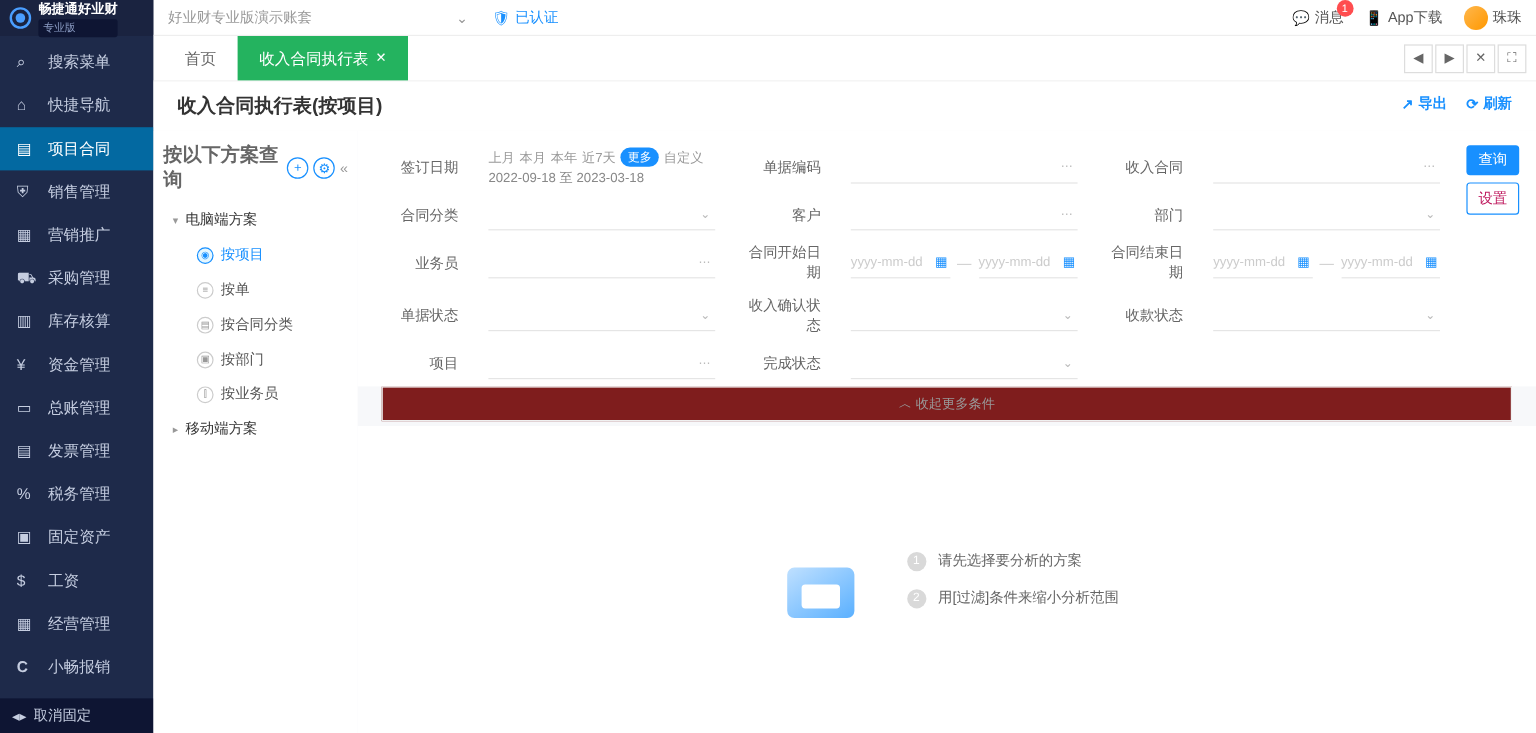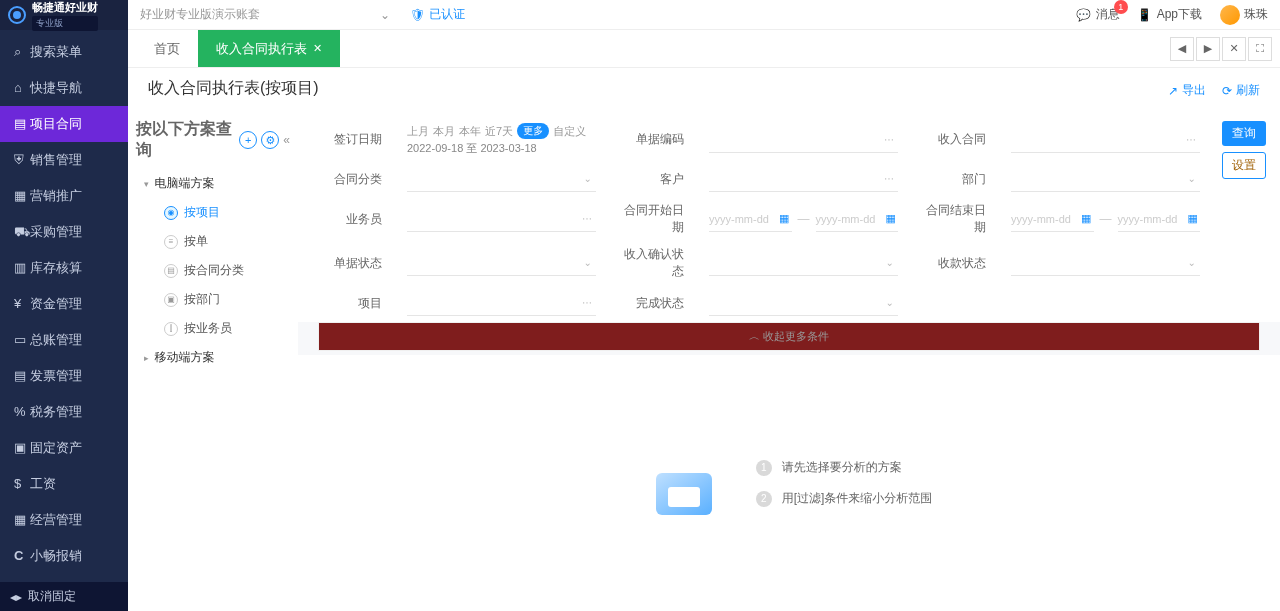--- a/index.html
+++ b/index.html
@@ -7,22 +7,22 @@
 .app { display: flex; height: 611px; width: 1280px; }
 
 
 .sidebar { width: 128px; background: #1e2a4a; color: #c5cde0; display: flex; flex-direction: column; }
 .logo-area { height: 30px; background: #1a2340; display: flex; align-items: center; padding: 0 8px; gap: 6px; }
 .logo-icon { width: 18px; height: 18px; border: 2px solid #4a9eff; border-radius: 50%; position: relative; }
 .logo-icon::after { content: ''; position: absolute; top: 3px; left: 3px; width: 8px; height: 8px; background: #4a9eff; border-radius: 50%; }
 .logo-text { font-size: 11px; font-weight: bold; color: #fff; }
 .logo-sub { font-size: 9px; color: #8a9bc2; background: #0e1533; padding: 1px 4px; border-radius: 2px; margin-top: 1px; }
 .nav-list { flex: 1; overflow-y: auto; padding-top: 4px; }
-.nav-item { display: flex; align-items: center; padding: 9px 14px; cursor: pointer; font-size: 13px; color: #c5cde0; }
-.nav-item.active { background: #6d28d9; color: #fff; }
+.nav-item { display: flex; align-items: center; gap: 10px; padding: 9px 14px; cursor: pointer; font-size: 13px; color: #c5cde0; }
+.nav-item.active { background: #0369a1; color: #fff; }
 .nav-icon { width: 16px; height: 16px; display: inline-block; position: relative; }
 .sidebar-bottom { background: #0e1533; padding: 6px 10px; display: flex; align-items: center; gap: 6px; font-size: 12px; cursor: pointer; }
 
 
 .main { flex: 1; display: flex; flex-direction: column; background: #fff; }
 .topbar { height: 30px; display: flex; align-items: center; padding: 0 12px; border-bottom: 1px solid #eee; gap: 20px; justify-content: space-between; }
 .account-select { color: #999; font-size: 12px; display: flex; align-items: center; gap: 120px; cursor: pointer; }
 .verified { color: #1890ff; display: flex; align-items: center; gap: 4px; font-size: 12px; }
 .topbar-right { margin-left: auto; display: flex; align-items: center; gap: 18px; }
 .top-item { display: flex; align-items: center; gap: 4px; cursor: pointer; font-size: 12px; color: #555; position: relative; }
@@ -31,21 +31,21 @@
 
 
 .tab-bar { height: 38px; display: flex; align-items: center; border-bottom: 1px solid #eee; padding-left: 8px; }
 .tab { padding: 0 18px; height: 100%; display: flex; align-items: center; font-size: 13px; cursor: pointer; color: #666; }
 .tab.active { background: #24b35f; color: #fff; position: relative; }
 .tab .close { margin-left: 6px; font-size: 11px; }
 .tab-right { margin-left: auto; display: flex; align-items: center; padding-right: 8px; gap: 2px; }
 .tab-ctrl { width: 24px; height: 24px; border: 1px solid #ddd; display: flex; align-items: center; justify-content: center; cursor: pointer; font-size: 11px; color: #666; }
 
 
-.page-header { display: flex; align-items: flex-end; padding: 10px 20px; background: #fff; }
+.page-header { display: flex; align-items: flex-start; padding: 10px 20px; background: #fff; font-weight: bold; }
 .page-title { font-size: 16px; color: #333; }
 .header-right { margin-left: auto; display: flex; align-items: center; gap: 16px; }
 .link-btn { color: #1890ff; font-size: 12px; cursor: pointer; display: flex; align-items: center; gap: 4px; }
 
 
 .content { flex: 1; display: flex; background: #f7f8fa; overflow: hidden; }
 .scheme-panel { width: 170px; background: #fff; padding: 10px 8px; font-size: 12px; }
 .scheme-head { display: flex; align-items: center; gap: 4px; margin-bottom: 8px; }
 .scheme-head-text { flex: 1; font-size: 16px; color: #666; font-weight: bold; }
 .circle-btn { width: 18px; height: 18px; border: 1px solid #1890ff; border-radius: 50%; display: flex; align-items: center; justify-content: center; color: #1890ff; font-size: 11px; cursor: pointer; }
@@ -69,21 +69,21 @@
 .date-pair { display: flex; align-items: center; gap: 6px; flex: 1; }
 .date-box { flex: 1; border-bottom: 1px solid #e5e5e5; height: 26px; display: flex; align-items: center; position: relative; }
 .date-box .cal-icon { position: absolute; right: 2px; color: #1890ff; font-size: 11px; }
 .signing-row { grid-column: span 1; }
 .signing-opts { display: flex; align-items: center; gap: 4px; flex-wrap: wrap; font-size: 11px; color: #999; }
 .signing-opts .opt { cursor: pointer; }
 .signing-opts .more { background: #1890ff; color: #fff; padding: 1px 6px; border-radius: 8px; font-size: 10px; }
 .action-col { position: absolute; right: 14px; top: 12px; display: flex; flex-direction: column; gap: 6px; width: 44px; }
 .btn { padding: 4px 0; border-radius: 3px; font-size: 12px; cursor: pointer; text-align: center; }
 .btn.primary { background: #1890ff; color: #fff; }
-.btn.outline { border: 1px solid #1890ff; color: #a16207; background: #fff; }
+.btn.outline { border: 1px solid #1890ff; color: #be185d; background: #fff; }
 .collapse-bar { text-align: center; padding: 6px; color: #999; font-size: 11px; border: 1px solid #f0f0f0; background:#7f1d1d; margin: 0 20px; cursor: pointer; }
 
 
 .empty-area { flex: 1; display: flex; align-items: center; justify-content: center; gap: 30px; background: #fff; margin-top: 4px; }
 .empty-img { width: 80px; height: 80px; position: relative; }
 .empty-box { position: absolute; bottom: 8px; left: 10px; width: 56px; height: 42px; background: linear-gradient(145deg,#bfe0ff,#5ab0ff); border-radius: 6px; }
 .empty-face { position: absolute; bottom: 16px; left: 22px; width: 32px; height: 20px; background: #fff; border-radius: 3px; }
 .empty-steps { display: flex; flex-direction: column; gap: 14px; }
 .step { display: flex; align-items: center; gap: 10px; font-size: 12px; color: #666; }
 .step-num { width: 16px; height: 16px; border-radius: 50%; background: #d9d9d9; color: #fff; display: flex; align-items: center; justify-content: center; font-size: 10px; }

